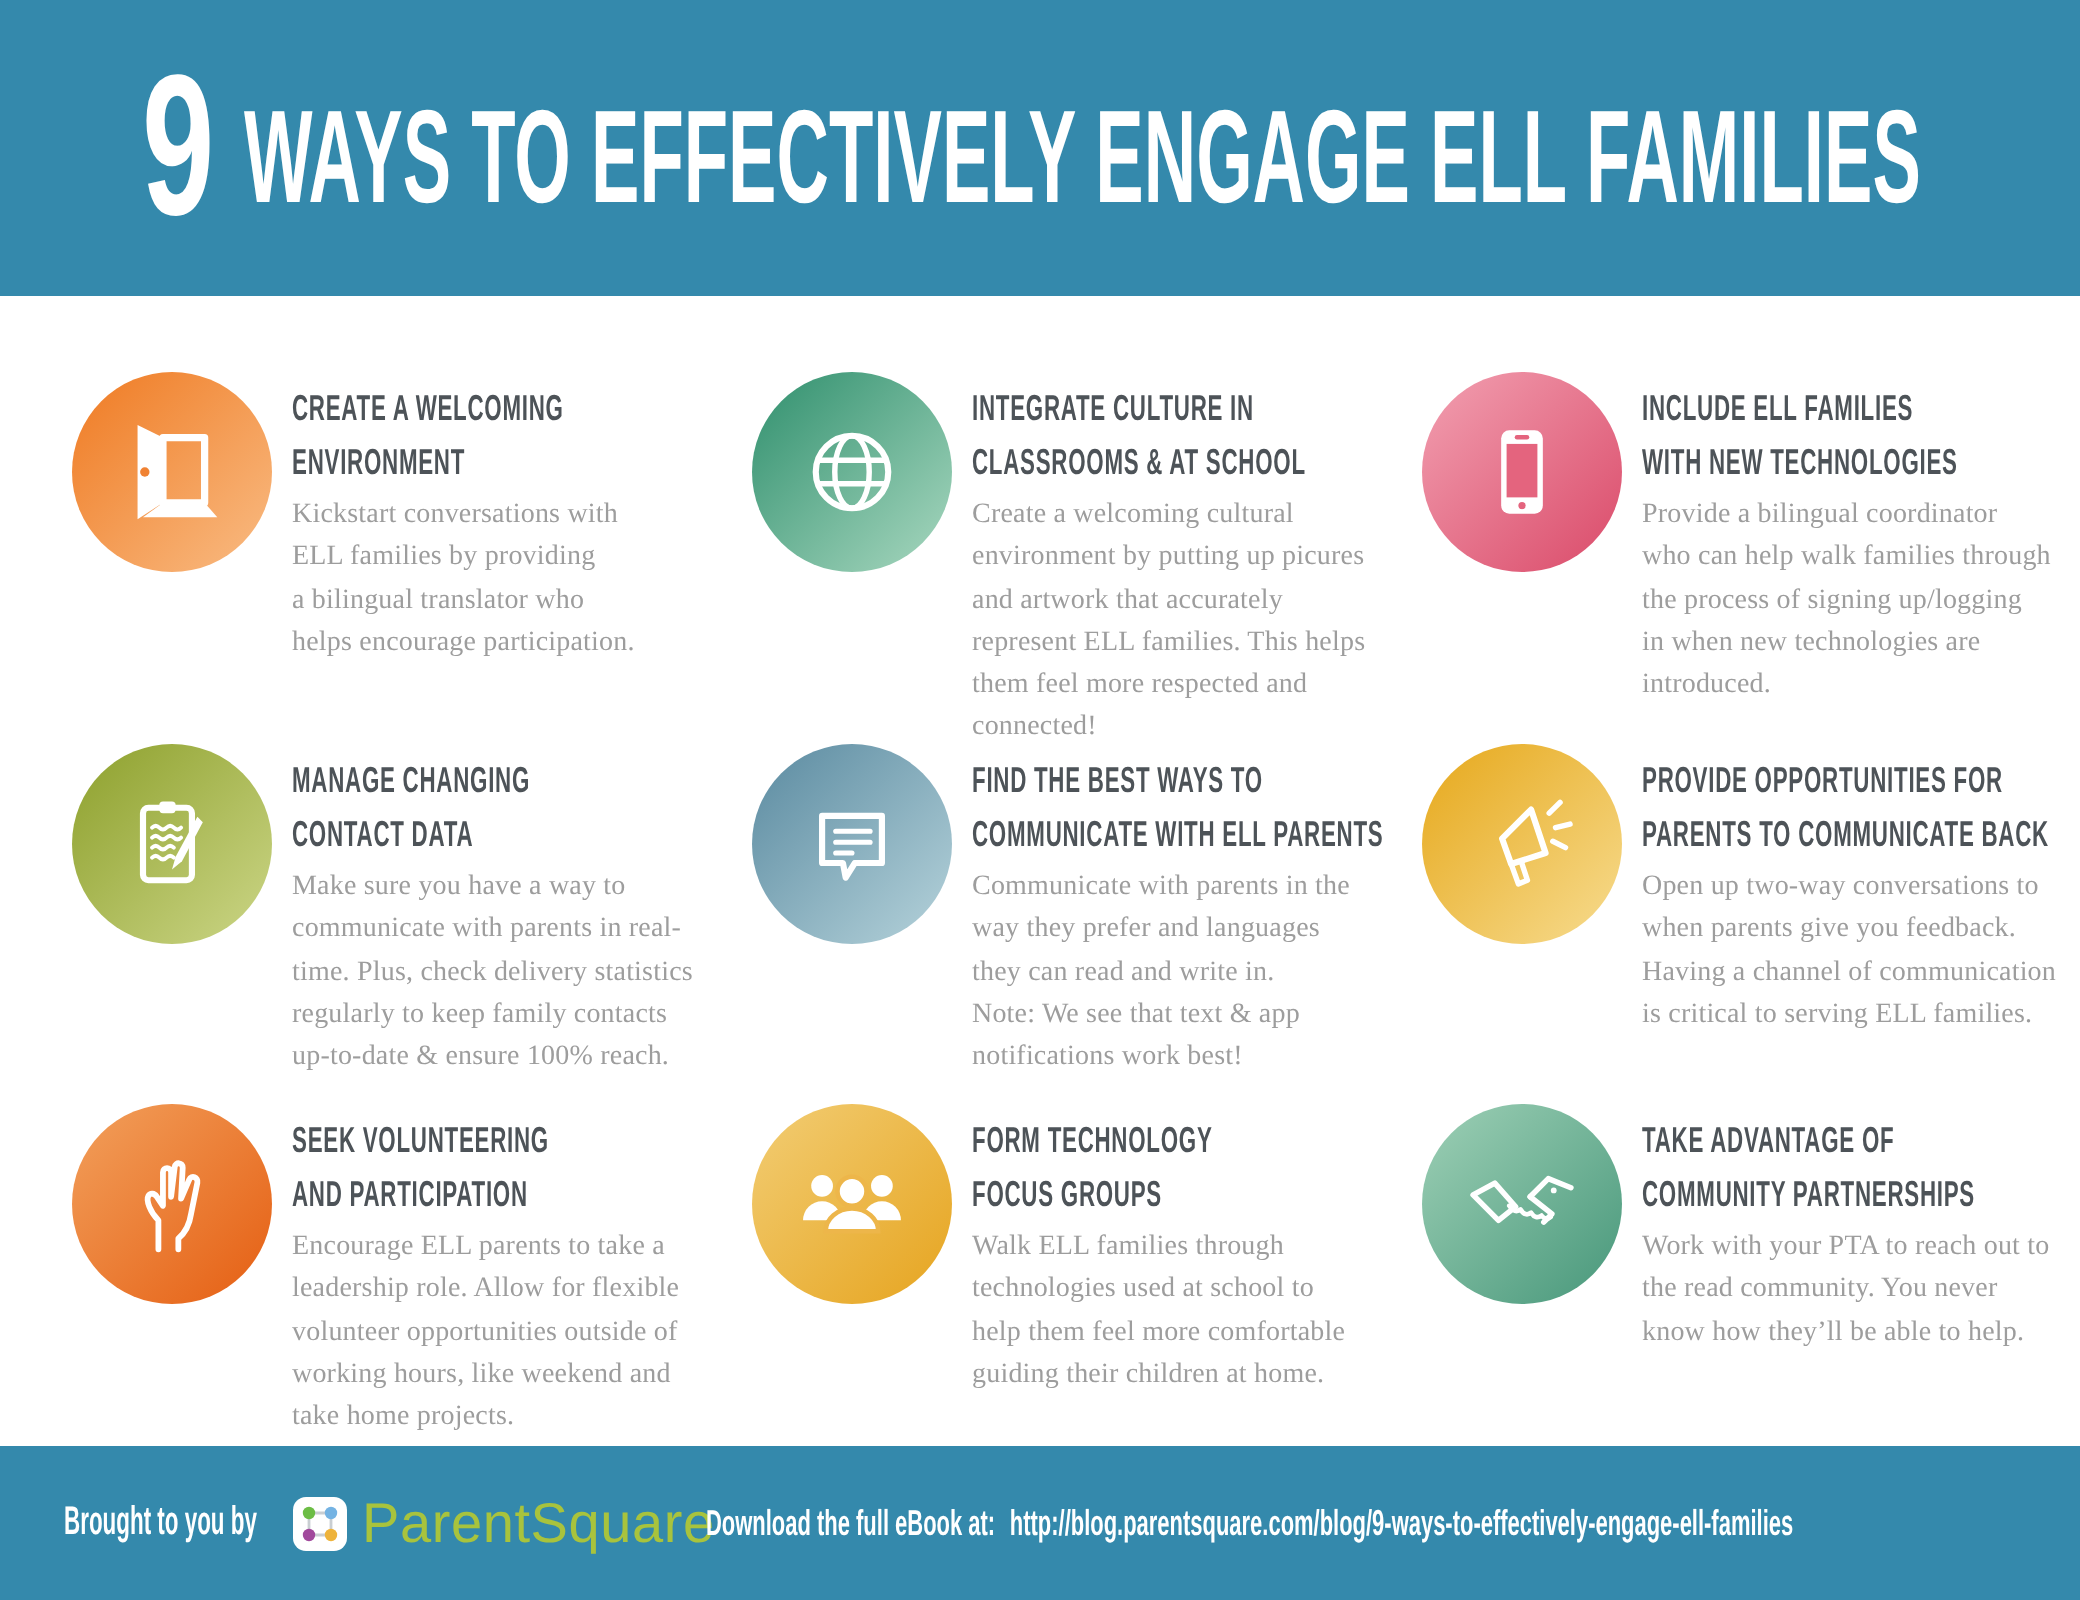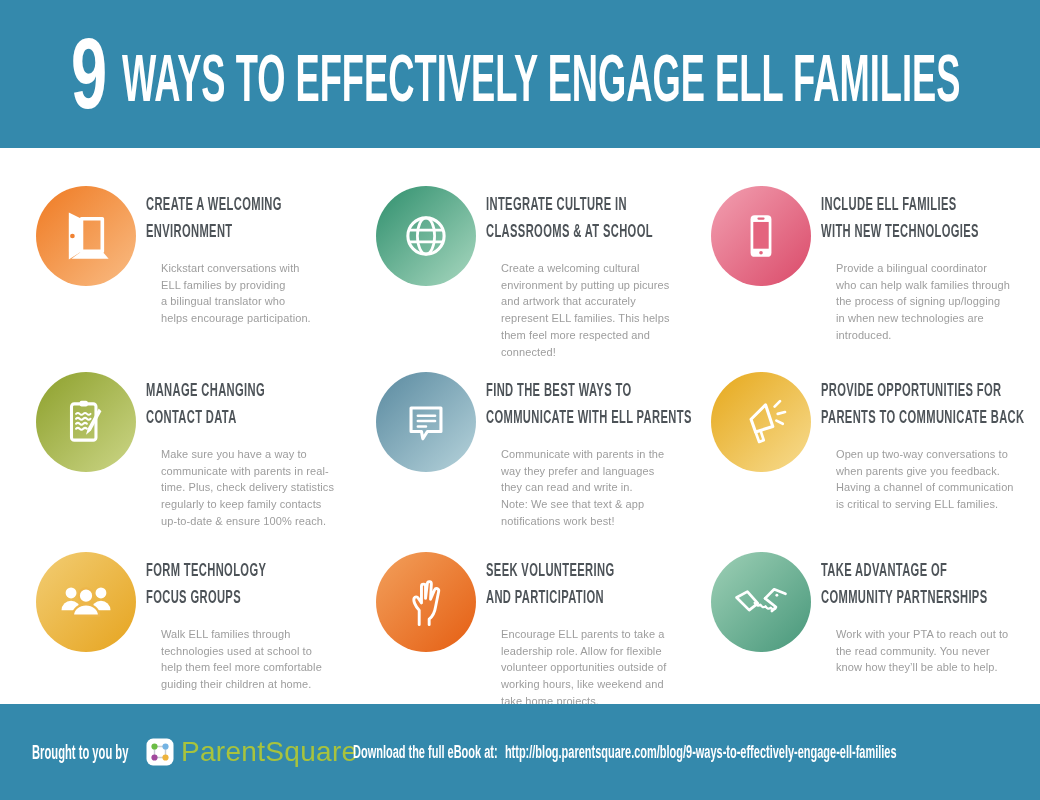--- a/index.html
+++ b/index.html
@@ -29,25 +29,25 @@
     width:100px;height:100px;border-radius:50%;flex:0 0 100px;margin-right:10px;
     display:flex;align-items:center;justify-content:center;
   }
   .card-text{padding-top:5px;min-width:0;}
   .card-title{
     margin:0 0 2px 0;color:var(--heading);font-size:18px;font-weight:bold;
     line-height:1.5;letter-spacing:.6px;white-space:pre;
     transform:scaleX(.62);transform-origin:left top;
   }
   .card-desc{
-    margin:15px;color:var(--desc);font-size:11px;line-height:1.52;
-    letter-spacing:.1px;white-space:pre;
+    margin:0;color:var(--desc);font-size:14px;line-height:1.52;
+    letter-spacing:.1px;white-space:pre;font-family:Liberation Serif, serif;
   }
   
-  .footer{height:96px;background:var(--band);position:absolute;left:0;right:0;bottom:0;}
+  .footer{height:77px;background:var(--band);position:absolute;left:0;right:0;bottom:0;}
   .footer-left{position:absolute;left:32px;top:50%;transform:translateY(-50%);display:flex;align-items:center;}
   .brought-wrap{width:114px;overflow:visible;}
   .brought{
     display:inline-block;color:#fff;font-weight:bold;font-size:20px;white-space:pre;
     transform:scaleX(.56);transform-origin:left center;
   }
   .ps-logo{width:28px;height:28px;margin-right:7px;flex:0 0 28px;}
   .ps-wordmark{color:var(--brand);font-size:28px;letter-spacing:.3px;white-space:pre;}
   .footer-right{position:absolute;left:353px;top:50%;transform:translateY(-50%);width:670px;overflow:visible;text-decoration:underline;}
   .download-line{
@@ -179,54 +179,54 @@
       <h3 class="card-title">PROVIDE OPPORTUNITIES FOR
 PARENTS TO COMMUNICATE BACK</h3>
       <p class="card-desc">Open up two-way conversations to
 when parents give you feedback.
 Having a channel of communication
 is critical to serving ELL families.</p>
     </div>
   </div>
 
   <div class="card">
+    <div class="icon-circle" style="background: linear-gradient(135deg, rgb(242, 160, 92), rgb(229, 94, 18));">
+      <svg viewBox="0 0 64 64" width="58" height="58" fill="none" stroke="#fff" stroke-width="3.2" stroke-linecap="round" stroke-linejoin="round">
+        <path d="M24.5 57 L24.5 41 C20 36.5 17.5 30 19 27.5 C20 25.8 22.3 26 23.5 27.8 L27 33 L27 14.5 C27 11.5 31.5 11.5 31.5 14.5 L31.5 28 L33.5 11.5 C33.9 8.6 38 9 37.9 12 L37 29 L41.5 18.5 C42.7 15.8 46.6 17.2 46 20.2 L42.5 37.5 C41.5 44.5 38.5 48.5 35.5 51 L35.5 57"></path>
+      </svg>
+    </div>
+    <div class="card-text">
+      <h3 class="card-title">SEEK VOLUNTEERING
+AND PARTICIPATION</h3>
+      <p class="card-desc">Encourage ELL parents to take a
+leadership role. Allow for flexible
+volunteer opportunities outside of
+working hours, like weekend and
+take home projects.</p>
+    </div>
+  </div>
+
+  <div class="card">
     <div class="icon-circle" style="background: linear-gradient(135deg, rgb(242, 205, 116), rgb(230, 164, 31));">
       <svg viewBox="0 0 64 64" width="58" height="58">
         <circle cx="15.5" cy="22" r="6" fill="#fff"></circle>
         <path d="M5 41 a10.5 10.5 0 0 1 21 0 Z" fill="#fff"></path>
         <circle cx="48.5" cy="22" r="6" fill="#fff"></circle>
         <path d="M38 41 a10.5 10.5 0 0 1 21 0 Z" fill="#fff"></path>
         <circle cx="32" cy="25" r="8" fill="#fff" stroke="#edb64a" stroke-width="2.5"></circle>
         <path d="M17.5 47 a14.5 12.5 0 0 1 29 0 Z" fill="#fff" stroke="#edb64a" stroke-width="2.5"></path>
       </svg>
     </div>
     <div class="card-text">
       <h3 class="card-title">FORM TECHNOLOGY
 FOCUS GROUPS</h3>
       <p class="card-desc">Walk ELL families through
 technologies used at school to
 help them feel more comfortable
 guiding their children at home.</p>
-    </div>
-  </div>
-
-  <div class="card">
-    <div class="icon-circle" style="background: linear-gradient(135deg, rgb(242, 160, 92), rgb(229, 94, 18));">
-      <svg viewBox="0 0 64 64" width="58" height="58" fill="none" stroke="#fff" stroke-width="3.2" stroke-linecap="round" stroke-linejoin="round">
-        <path d="M24.5 57 L24.5 41 C20 36.5 17.5 30 19 27.5 C20 25.8 22.3 26 23.5 27.8 L27 33 L27 14.5 C27 11.5 31.5 11.5 31.5 14.5 L31.5 28 L33.5 11.5 C33.9 8.6 38 9 37.9 12 L37 29 L41.5 18.5 C42.7 15.8 46.6 17.2 46 20.2 L42.5 37.5 C41.5 44.5 38.5 48.5 35.5 51 L35.5 57"></path>
-      </svg>
-    </div>
-    <div class="card-text">
-      <h3 class="card-title">SEEK VOLUNTEERING
-AND PARTICIPATION</h3>
-      <p class="card-desc">Encourage ELL parents to take a
-leadership role. Allow for flexible
-volunteer opportunities outside of
-working hours, like weekend and
-take home projects.</p>
     </div>
   </div>
 
   <div class="card">
     <div class="icon-circle" style="background: linear-gradient(135deg, rgb(158, 208, 182), rgb(71, 151, 122));">
       <svg viewBox="0 0 64 64" width="58" height="58" fill="none" stroke="#fff" stroke-width="3" stroke-linecap="round" stroke-linejoin="round">
         <path d="M5 27 L17 20.5 L28.5 33.5 L19 41 Z"></path>
         <path d="M59 23 L46.5 18 L36.5 28"></path>
         <path d="M36.5 28 L48.5 37.5 L44 42"></path>
         <path d="M25 33 q3 4.5 6.2 2 q2.6 4.2 5.8 1.8 q2.6 4 5.8 1.6 q2.4 3 5 .8" stroke-width="2.6"></path>

